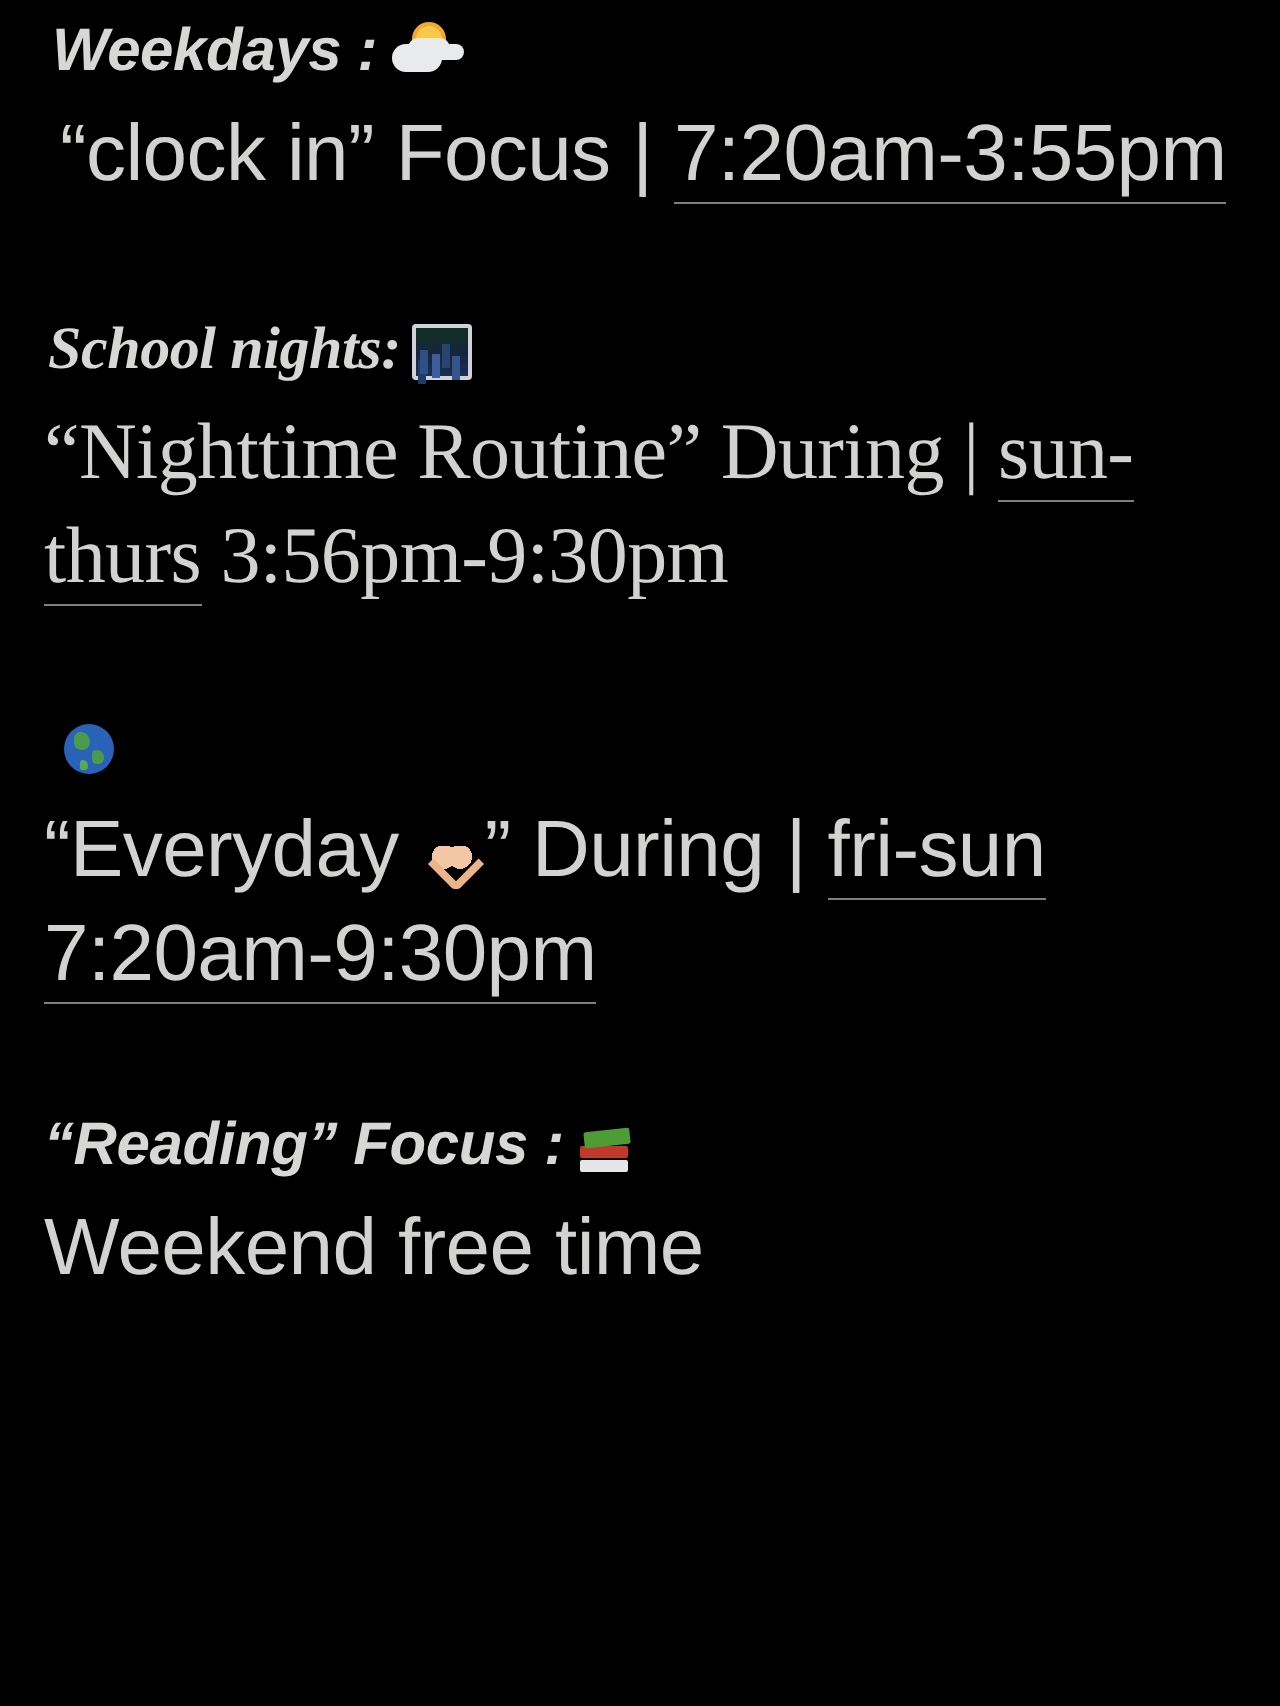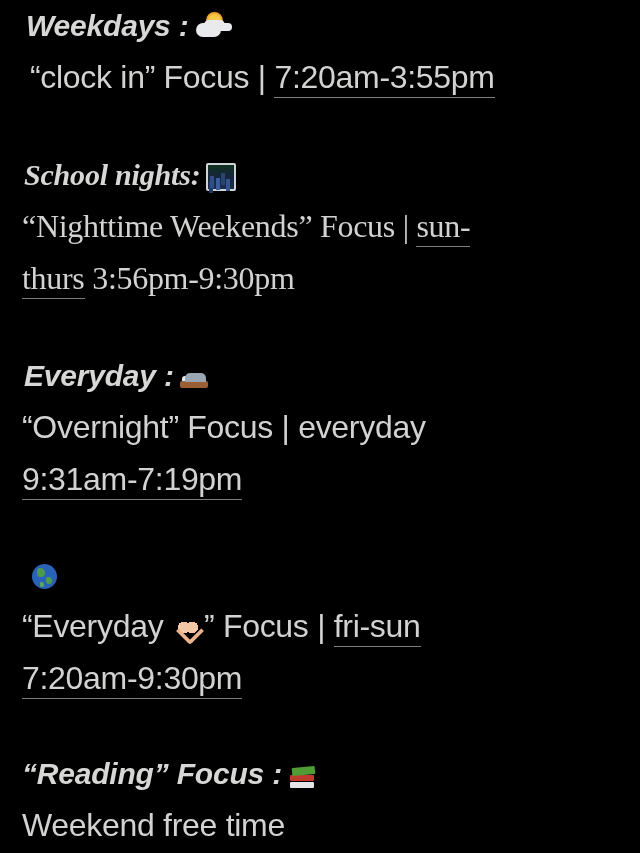--- a/index.html
+++ b/index.html
@@ -42,21 +42,21 @@
     margin: 0 0 5px 0;
     padding-left: 14px;
     white-space: nowrap;
   }
   .sec-1 .heading { padding-left: 16px; }
   .sec-5 .heading { padding-left: 12px; }
 
   .body-line {
     font-weight: normal;
     font-style: normal;
-    font-size: 32px;
+    font-size: 40px;
     line-height: 52px;
     letter-spacing: -0.3px;
     color: #d2d2d0;
     margin: 0;
     padding-left: 12px;
   }
   .sec-1 .body-line { padding-left: 20px; }
 
   .u {
     border-bottom: 1px solid #7e7e7a;
@@ -186,45 +186,34 @@
     <div class="body-line">
       <span>“clock in” Focus | </span><span class="u">7:20am-3:55pm</span>
     </div>
   </div>
 
   <div class="section sec-2">
     <div class="heading">
       <span>School nights:</span><span class="gl gl-city"></span>
     </div>
     <div class="body-line">
-      <span>“Nighttime Weekends” Focus | </span><span class="u">sun-</span>
+      <span>“Nighttime Routine” During | </span><span class="u">sun-</span>
     </div>
     <div class="body-line">
       <span class="u">thurs</span><span> 3:56pm-9:30pm</span>
     </div>
   </div>
 
-  <div class="section sec-3">
-    <div class="heading">
-      <span>Everyday :</span><span class="gl gl-bed"></span>
-    </div>
-    <div class="body-line">
-      <span>“Overnight” Focus | everyday</span>
-    </div>
-    <div class="body-line">
-      <span class="u">9:31am-7:19pm</span>
-    </div>
-  </div>
 
   <div class="section sec-4">
     <div class="heading">
       <span class="gl gl-globe"></span>
     </div>
     <div class="body-line">
-      <span>“Everyday </span><span class="gl gl-hearthands"></span><span>” Focus | </span><span class="u">fri-sun</span>
+      <span>“Everyday </span><span class="gl gl-hearthands"></span><span>” During | </span><span class="u">fri-sun</span>
     </div>
     <div class="body-line">
       <span class="u">7:20am-9:30pm</span>
     </div>
   </div>
 
   <div class="section sec-5">
     <div class="heading">
       <span>“Reading” Focus :</span><span class="gl gl-books"></span>
     </div>

